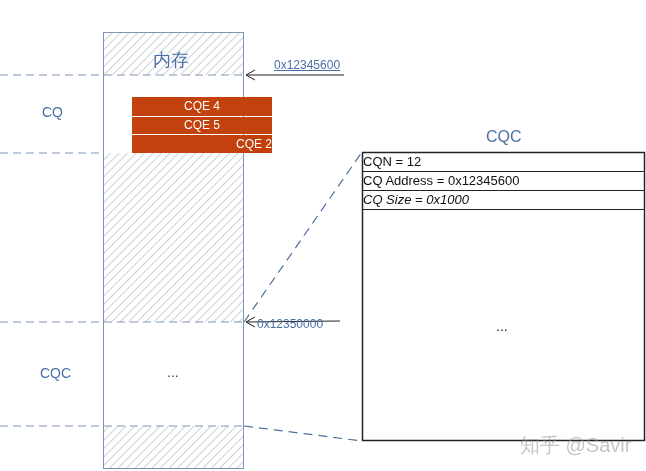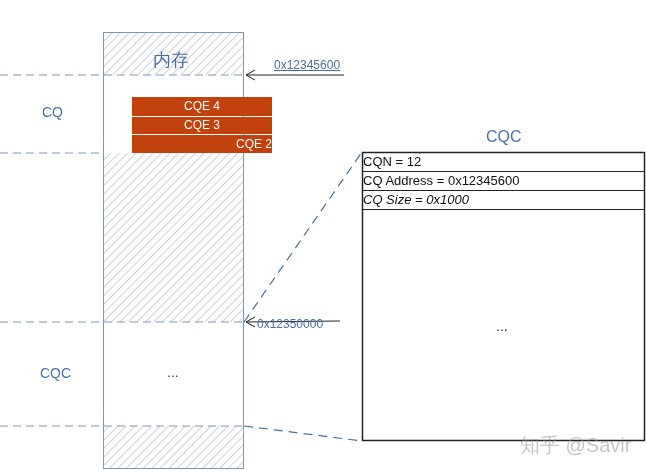--- a/index.html
+++ b/index.html
@@ -43,21 +43,21 @@
   <polyline points="255,317 246,322 255,327" fill="none" stroke="#222" stroke-width="1"></polyline>
 
   <rect x="362.5" y="152.5" width="282" height="288" fill="none" stroke="#222" stroke-width="1.5"></rect>
 </svg>
 
 <div class="abs title" style="left:153px;top:6px;">内存</div>
 <div class="abs lbl" style="left:42px;top:104px;">CQ</div>
 <div class="abs lbl" style="left:40px;top:365px;">CQC</div>
 
 <div class="cqe" style="top:97px;height:19px;line-height:19px;">CQE 4</div>
-<div class="cqe" style="top:117px;height:17px;line-height:17px;">CQE 3</div>
+<div class="cqe" style="top:117px;height:17px;line-height:17px;">CQE 5</div>
 <div class="cqe" style="top:135px;height:18px;line-height:18px;text-align:right;">CQE 2</div>
 
 <div class="abs" style="left:167px;top:364px;font-size:14px;color:#444;">...</div>
 
 <div class="abs addr" style="left:274px;top:58px;text-decoration:underline;">0x12345600</div>
 <div class="abs addr" style="left:257px;top:317px;">0x12350000</div>
 
 <div class="abs lbl" style="left:486px;top:128px;font-size:16px;">CQC</div>
 <div class="row" style="top:153px;">CQN = 12</div>
 <div class="row" style="top:172px;">CQ Address = 0x12345600</div>

